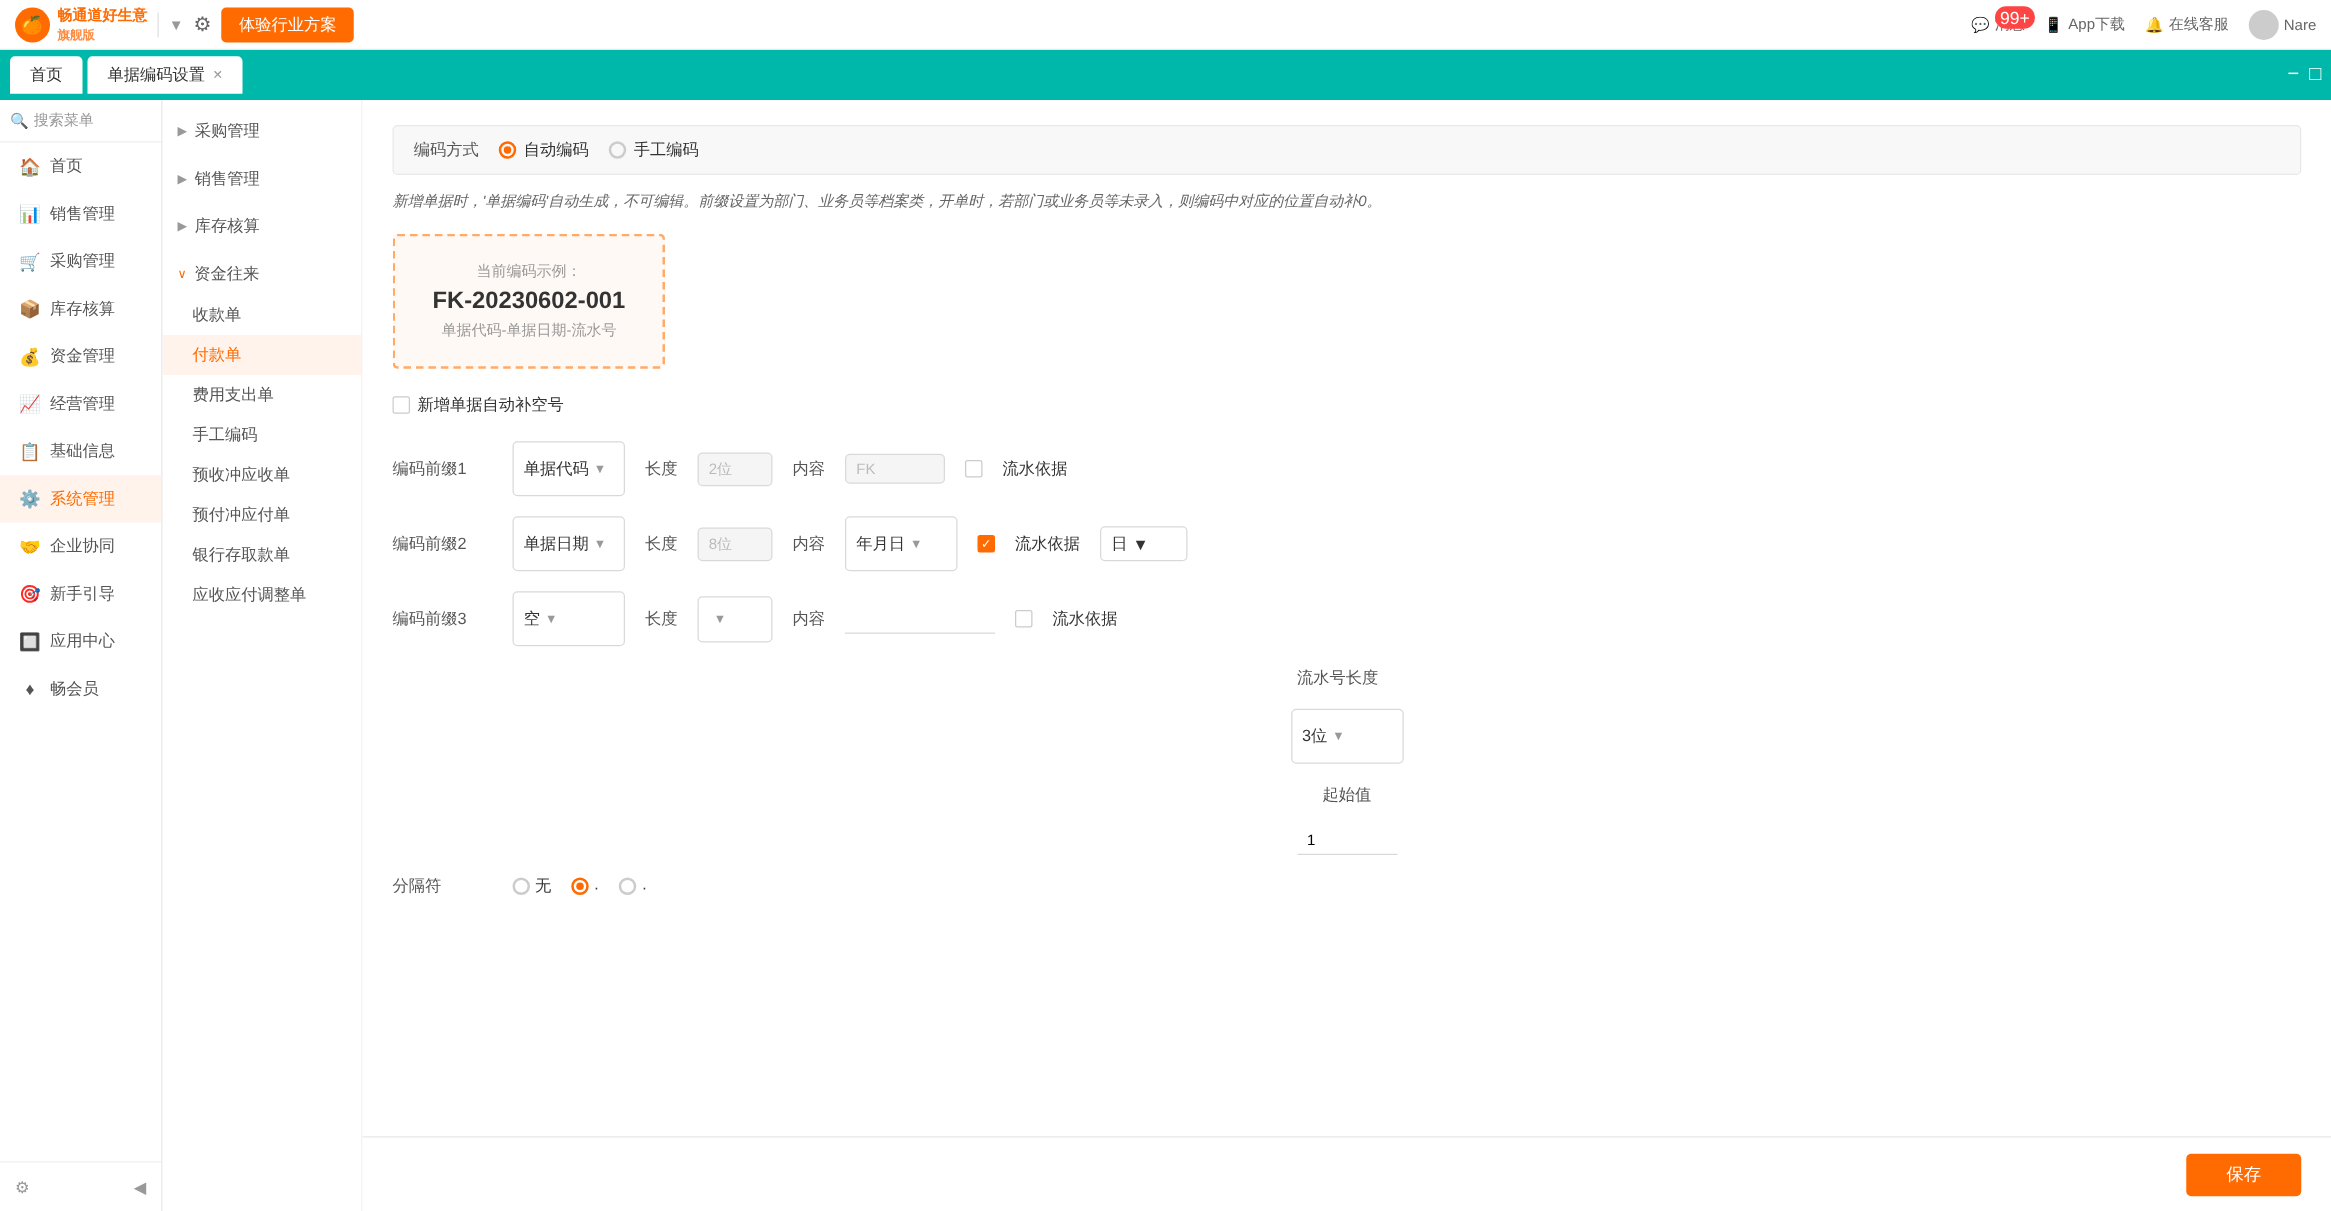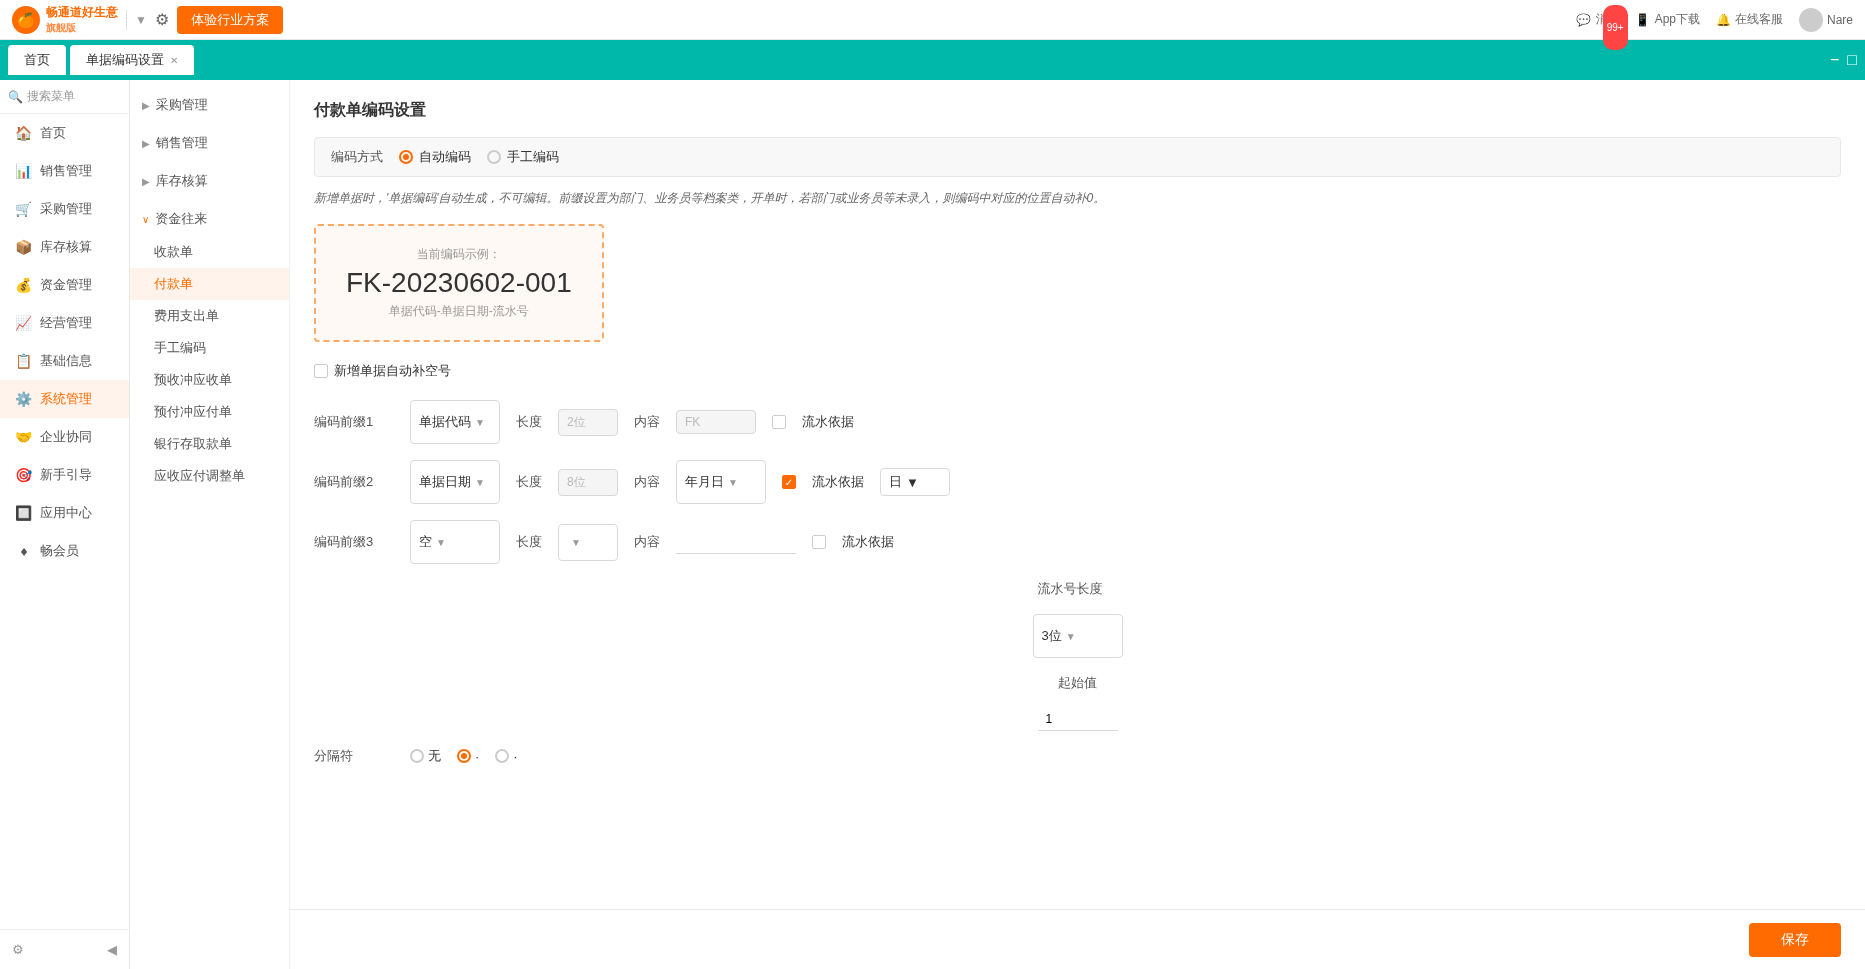--- a/index.html
+++ b/index.html
@@ -9,21 +9,21 @@
     .topbar { height: 40px; background: #fff; display: flex; align-items: center; padding: 0 12px; border-bottom: 1px solid #e8e8e8; justify-content: space-between; flex-shrink: 0; }
     .topbar-left { display: flex; align-items: center; gap: 8px; }
     .topbar-logo { display: flex; align-items: center; gap: 6px; color: #ff6b00; font-weight: bold; font-size: 13px; }
     .topbar-logo-icon { width: 28px; height: 28px; background: #ff6b00; border-radius: 50%; display: flex; align-items: center; justify-content: center; color: #fff; font-size: 14px; }
     .topbar-divider { width: 1px; height: 20px; background: #e0e0e0; }
     .topbar-nav { display: flex; align-items: center; gap: 4px; }
     .topbar-nav span { font-size: 12px; color: #999; }
     .topbar-btn { background: #ff6b00; color: #fff; border: none; border-radius: 4px; padding: 5px 14px; font-size: 13px; cursor: pointer; }
     .topbar-right { display: flex; align-items: center; gap: 16px; font-size: 12px; color: #666; }
     .topbar-right-item { display: flex; align-items: center; gap: 4px; cursor: pointer; position: relative; }
-    .badge { background: #ff4444; color: #fff; border-radius: 10px; font-size: 10px; padding: 17px 4px; position: absolute; top: -6px; right: -8px; }
+    .badge { background: #ff4444; color: #fff; border-radius: 10px; font-size: 14px; padding: 1px 4px; position: absolute; top: -6px; right: -8px; }
     .topbar-avatar { width: 24px; height: 24px; background: #ccc; border-radius: 50%; }
 
     
     .main-layout { display: flex; flex: 1; overflow: hidden; }
 
     
     .sidebar { width: 130px; background: #fff; border-right: 1px solid #e8e8e8; display: flex; flex-direction: column; overflow-y: auto; flex-shrink: 0; }
     .sidebar-search { padding: 8px; border-bottom: 1px solid #f0f0f0; display: flex; align-items: center; gap: 4px; color: #999; font-size: 12px; cursor: pointer; }
     .sidebar-item { padding: 10px 16px; display: flex; align-items: center; gap: 8px; cursor: pointer; color: #555; font-size: 13px; }
     .sidebar-item.active { color: #ff6b00; background: #fff3eb; }
@@ -52,21 +52,21 @@
     .radio-custom { width: 14px; height: 14px; border-radius: 50%; border: 2px solid #ccc; display: flex; align-items: center; justify-content: center; }
     .radio-custom.checked { border-color: #ff6b00; }
     .radio-dot { width: 6px; height: 6px; border-radius: 50%; background: #ff6b00; }
 
     
     .info-text { font-size: 12px; color: #666; margin-bottom: 16px; line-height: 1.6; font-style: italic; }
 
     
     .preview-box { border: 2px dashed #ffaa66; background: #fff9f5; border-radius: 4px; padding: 20px 30px; display: inline-block; margin-bottom: 20px; }
     .preview-label { font-size: 12px; color: #999; text-align: center; margin-bottom: 4px; }
-    .preview-code { font-size: 28px; font-weight: normal; color: #333; text-align: center; }
+    .preview-code { font-size: 19px; font-weight: bold; color: #333; text-align: center; }
     .preview-sub { font-size: 12px; color: #999; text-align: center; margin-top: 4px; }
 
     
     .checkbox-row { display: flex; align-items: center; gap: 6px; margin-bottom: 20px; font-size: 13px; }
     .checkbox-custom { width: 14px; height: 14px; border: 1px solid #ccc; border-radius: 2px; display: flex; align-items: center; justify-content: center; }
 
     
     .form-row { display: flex; align-items: center; gap: 16px; margin-bottom: 16px; }
     .form-label { font-size: 13px; color: #555; width: 80px; flex-shrink: 0; }
     .form-select { display: flex; align-items: center; gap: 4px; border: 1px solid #d9d9d9; border-radius: 4px; padding: 12px 8px; background: #fff; cursor: pointer; min-width: 90px; font-size: 13px; }
@@ -244,21 +244,20 @@
         <div class="sub-menu-item">手工编码</div>
         <div class="sub-menu-item">预收冲应收单</div>
         <div class="sub-menu-item">预付冲应付单</div>
         <div class="sub-menu-item">银行存取款单</div>
         <div class="sub-menu-item">应收应付调整单</div>
       </div>
     </div>
 
     <div class="content-area">
       <div class="page-content">
-        <div class="page-title">付款单编码设置</div>
 
         
         <div class="coding-method">
           <span style="font-size:13px;color:#555;">编码方式</span>
           <label style="display:flex;align-items:center;gap:6px;cursor:pointer;">
             <div class="radio-custom checked">
                 <div class="radio-dot"></div>
               </div>
             <span>自动编码</span>
           </label>

